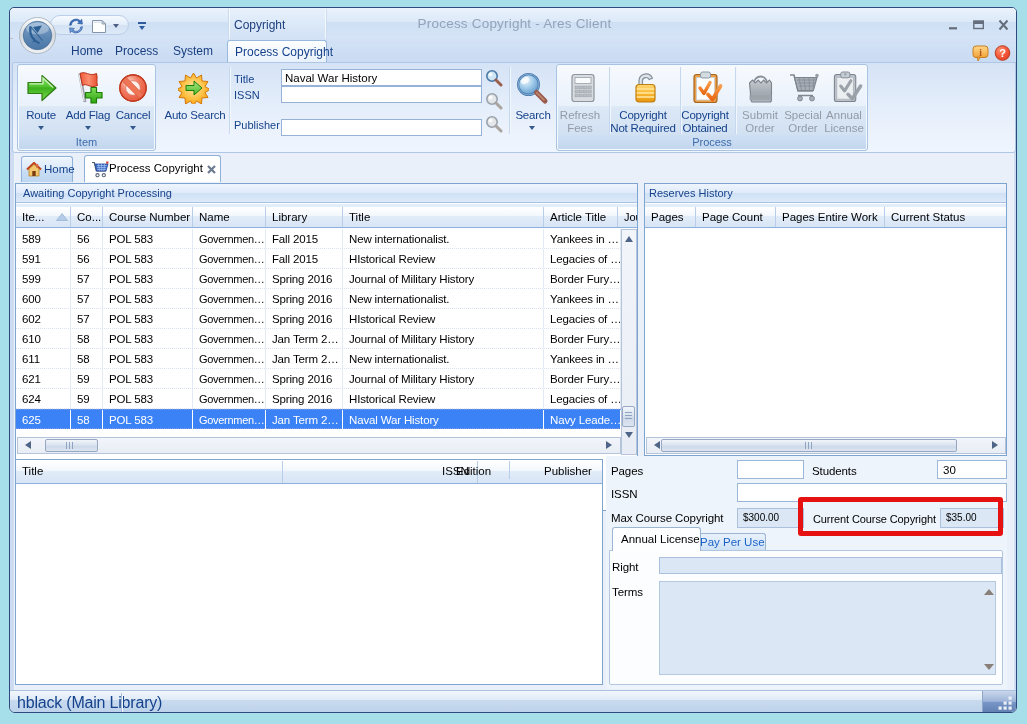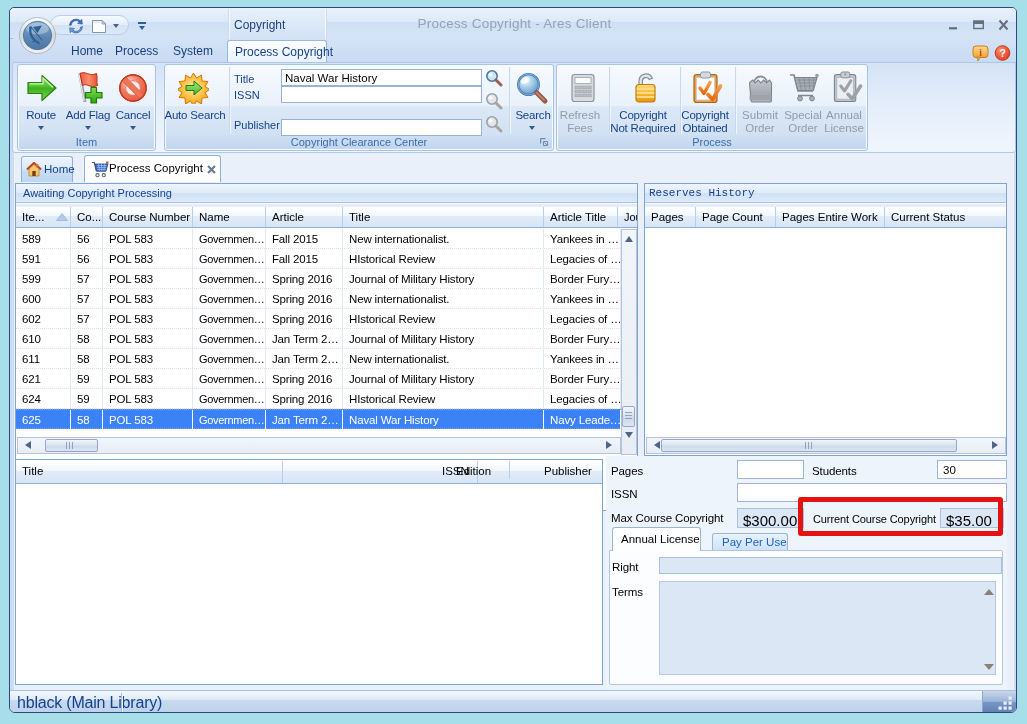--- a/index.html
+++ b/index.html
@@ -82,21 +82,21 @@
 .selrow { background:#3b82f6; border-top:1px dotted #7e9ce0; border-bottom:1px dotted #7e9ce0; }
 .selrow .cell { color:#fff; border-right:1px solid #fff; }
 
 .sbtrack { position:absolute; background:linear-gradient(#f2f5fa,#e8edf5); border:1px solid #b5c4da; }
 .sthumb { position:absolute; background:linear-gradient(#f2f6fb,#d8e1ee 50%,#cbd7e8 51%,#dde5f1); border:1px solid #96a8c4; border-radius:2px; }
 .arr { position:absolute; width:0; height:0; }
 
 #details { position:absolute; left:596px; top:448px; width:401px; height:233px; background:#eef4fb; }
 .dlabel { position:absolute; font-size:11.5px; color:#000; letter-spacing:-0.1px; white-space:nowrap; }
 .wfld { position:absolute; background:#fff; border:1px solid #9ab6d8; height:19px; font-size:11.5px; padding:3px 5px; }
-.bfld { position:absolute; background:#dce7f5; border:1px solid #aac0dd; height:19px; font-size:15px; padding:3px 5px; }
+.bfld { position:absolute; background:#dce7f5; border:1px solid #aac0dd; height:19px; font-size:10px; padding:3px 5px; }
 
 #status { position:absolute; left:0; top:682px; width:1006px; height:24px;
   background:linear-gradient(#f2f7fc,#dfeaf7 40%,#c8daef 41%,#bcd1ea);
   border-top:1px solid #aac2e0; border-radius:0 0 5px 5px; }
 #status span { position:absolute; left:7px; top:3px; font-size:16px; letter-spacing:-0.2px; color:#15428b; }
 </style>
 </head>
 <body>
 <div id="win">
   <div id="titlebar"></div>
@@ -178,27 +178,20 @@
     <span class="rtab" style="left:105px;">Process</span>
     <span class="rtab" style="left:163px;">System</span>
   </div>
   <div id="atab">
       <span>Process Copyright</span>
     </div>
   <div id="ribbon">
     <div class="grp" style="left:4px; width:139px;">
       <div class="grplabel">Item</div>
     </div>
-    <div class="grp" style="left:151px; width:390px;">
-      <div class="grplabel">Copyright Clearance Center</div>
-      <svg class="abs" style="right:4px; bottom:3px;" width="9" height="9" viewBox="0 0 9 9">
-        <path d="M0.5 0.5 h5 M0.5 0.5 v5" stroke="#6f8db4" stroke-width="1.4" fill="none"></path>
-        <path d="M3.5 3.5 h4 v4 h-4 z M7 7 l-2.5 -2.5" stroke="#6f8db4" stroke-width="1" fill="none"></path>
-      </svg>
-    </div>
     <div class="grp" style="left:543px; width:312px;">
       <div class="grplabel">Process</div>
     </div>
 
     <svg class="abs" style="left:13px; top:10px;" width="32" height="30" viewBox="0 0 32 30">
       <defs>
           <linearGradient id="garr" x1="0" y1="0" x2="0" y2="1">
         <stop offset="0" stop-color="#8ee26a"></stop>
             <stop offset="0.45" stop-color="#4fc22e"></stop>
             <stop offset="0.5" stop-color="#3cb01c"></stop>
@@ -425,21 +418,21 @@
 
   <div class="panel" id="leftpanel" style="left:5px; top:175px; width:623px; height:328px;">
     <div class="pcaption">Awaiting Copyright Processing</div>
     <div class="abs" style="left:0; top:20px; right:0; height:3px; background:#e4eefa;"></div>
 
     <div class="ghead" style="left:0; top:23px; width:621px;">
       <div class="gh" style="left:0; width:55px;">Ite...</div>
       <div class="gh" style="left:55px; width:32px;">Co...</div>
       <div class="gh" style="left:87px; width:90px;">Course Number</div>
       <div class="gh" style="left:177px; width:73px;">Name</div>
-      <div class="gh" style="left:250px; width:77px;">Article</div>
+      <div class="gh" style="left:250px; width:77px;">Library</div>
       <div class="gh" style="left:327px; width:201px;">Title</div>
       <div class="gh" style="left:528px; width:74px;">Article Title</div>
       <div class="gh" style="left:602px; width:19px; border-right:none; font-size:11px;">Jou</div>
       <svg class="abs" style="left:40px; top:6px;" width="12" height="8" viewBox="0 0 12 8">
         <path d="M6 0.5 L11.5 7.5 H0.5 Z" fill="#b5cce8" stroke="#8fafd4" stroke-width="0.7"></path>
       </svg>
     </div>
     <div id="gridrows" class="abs" style="left:0; top:45px; width:605px; height:201px; overflow:hidden;">
       <div class="grow" style="top:0px;">
       <div class="cell rnum" style="left:0px; width:55px;">589</div>
@@ -539,21 +532,21 @@
     <div class="abs" style="left:609px; top:228px; width:7px; height:1px; background:#8ea3c0; box-shadow:0 3px 0 #8ea3c0, 0 6px 0 #8ea3c0;"></div>
     <div class="arr" style="left:609px; top:248px; border:4px solid transparent; border-top:6px solid #4f6587;"></div>
 
     <div class="sbtrack" style="left:1px; top:253px; width:604px; height:17px;"></div>
     <div class="arr" style="left:5px; top:257px; border:4px solid transparent; border-right:6px solid #4f6587;"></div>
     <div class="arr" style="left:590px; top:257px; border:4px solid transparent; border-left:6px solid #4f6587;"></div>
     <div class="sthumb" style="left:29px; top:255px; width:53px; height:13px;"></div>
     <div class="abs" style="left:50px; top:258px; width:1px; height:7px; background:#8ea3c0; box-shadow:3px 0 0 #8ea3c0, 6px 0 0 #8ea3c0;"></div>
   </div>
   <div class="panel" id="rightpanel" style="left:634px; top:175px; width:363px; height:273px;">
-    <div class="pcaption" style="padding-left:4px;font-family:Liberation Mono, monospace;">Reserves History</div>
+    <div class="pcaption" style="padding-left:4px;">Reserves History</div>
     <div class="abs" style="left:0; top:20px; right:0; height:3px; background:#e4eefa;"></div>
     <div class="ghead" style="left:0; top:23px; width:361px;">
       <div class="gh" style="left:0; width:51px;">Pages</div>
       <div class="gh" style="left:51px; width:80px;">Page Count</div>
       <div class="gh" style="left:131px; width:109px;">Pages Entire Work</div>
       <div class="gh" style="left:240px; width:121px; border-right:none;">Current Status</div>
     </div>
 
     <div class="sbtrack" style="left:1px; top:253px; width:360px; height:17px;"></div>
     <div class="arr" style="left:5px; top:257px; border:4px solid transparent; border-right:6px solid #4f6587;"></div>
@@ -580,21 +573,21 @@
     <div class="dlabel" style="left:5px; top:56px;">Max Course Copyright</div>
     <div class="bfld" style="left:131px; top:52px; width:67px; height:20px;">$300.00</div>
     <div class="dlabel" style="left:207px; top:57px; font-size:11px;">Current Course Copyright</div>
     <div class="bfld" style="left:334px; top:52px; width:64px; height:20px;">$35.00</div>
     <div class="abs" style="left:192px; top:41px; width:205px; height:39px; border:5px solid #e61212; border-radius:3px; z-index:6;"></div>
 
     <div class="abs" style="left:3px; top:94px; width:394px; height:135px; background:#fcfdfe; border:1px solid #b2c7dd; border-radius:0 2px 2px 2px;"></div>
     <div class="abs" style="left:6px; top:71px; width:89px; height:24px; background:#fdfeff; border:1px solid #9ab6d2; border-bottom:none; border-radius:3px 3px 0 0; z-index:2;">
       <span class="abs" style="left:8px; top:5px; font-size:11.5px; color:#000; white-space:nowrap;">Annual License</span>
     </div>
-    <div class="abs" style="left:106px; top:77px; width:76px; height:17px; background:linear-gradient(#e9f2fc,#cfe2f6); border:1px solid #9ab6d2; border-bottom:none; border-radius:3px 3px 0 0;">
+    <div class="abs" style="left:84px; top:77px; width:76px; height:17px; background:linear-gradient(#e9f2fc,#cfe2f6); border:1px solid #9ab6d2; border-bottom:none; border-radius:3px 3px 0 0;">
       <span class="abs" style="left:9px; top:2px; font-size:11.5px; color:#1c62c8; white-space:nowrap;">Pay Per Use</span>
     </div>
     <div class="dlabel" style="left:6px; top:105px;">Right</div>
     <div class="bfld" style="left:53px; top:101px; width:343px; height:17px;"></div>
     <div class="dlabel" style="left:6px; top:130px;">Terms</div>
     <div class="abs" style="left:53px; top:125px; width:337px; height:94px; background:#dce7f5; border:1px solid #b5c8e2;"></div>
     <div class="arr" style="left:378px; top:128px; border:5px solid transparent; border-bottom:6px solid #8a807a;"></div>
     <div class="arr" style="left:378px; top:208px; border:5px solid transparent; border-top:6px solid #8a807a;"></div>
   </div>
   <div id="status">

